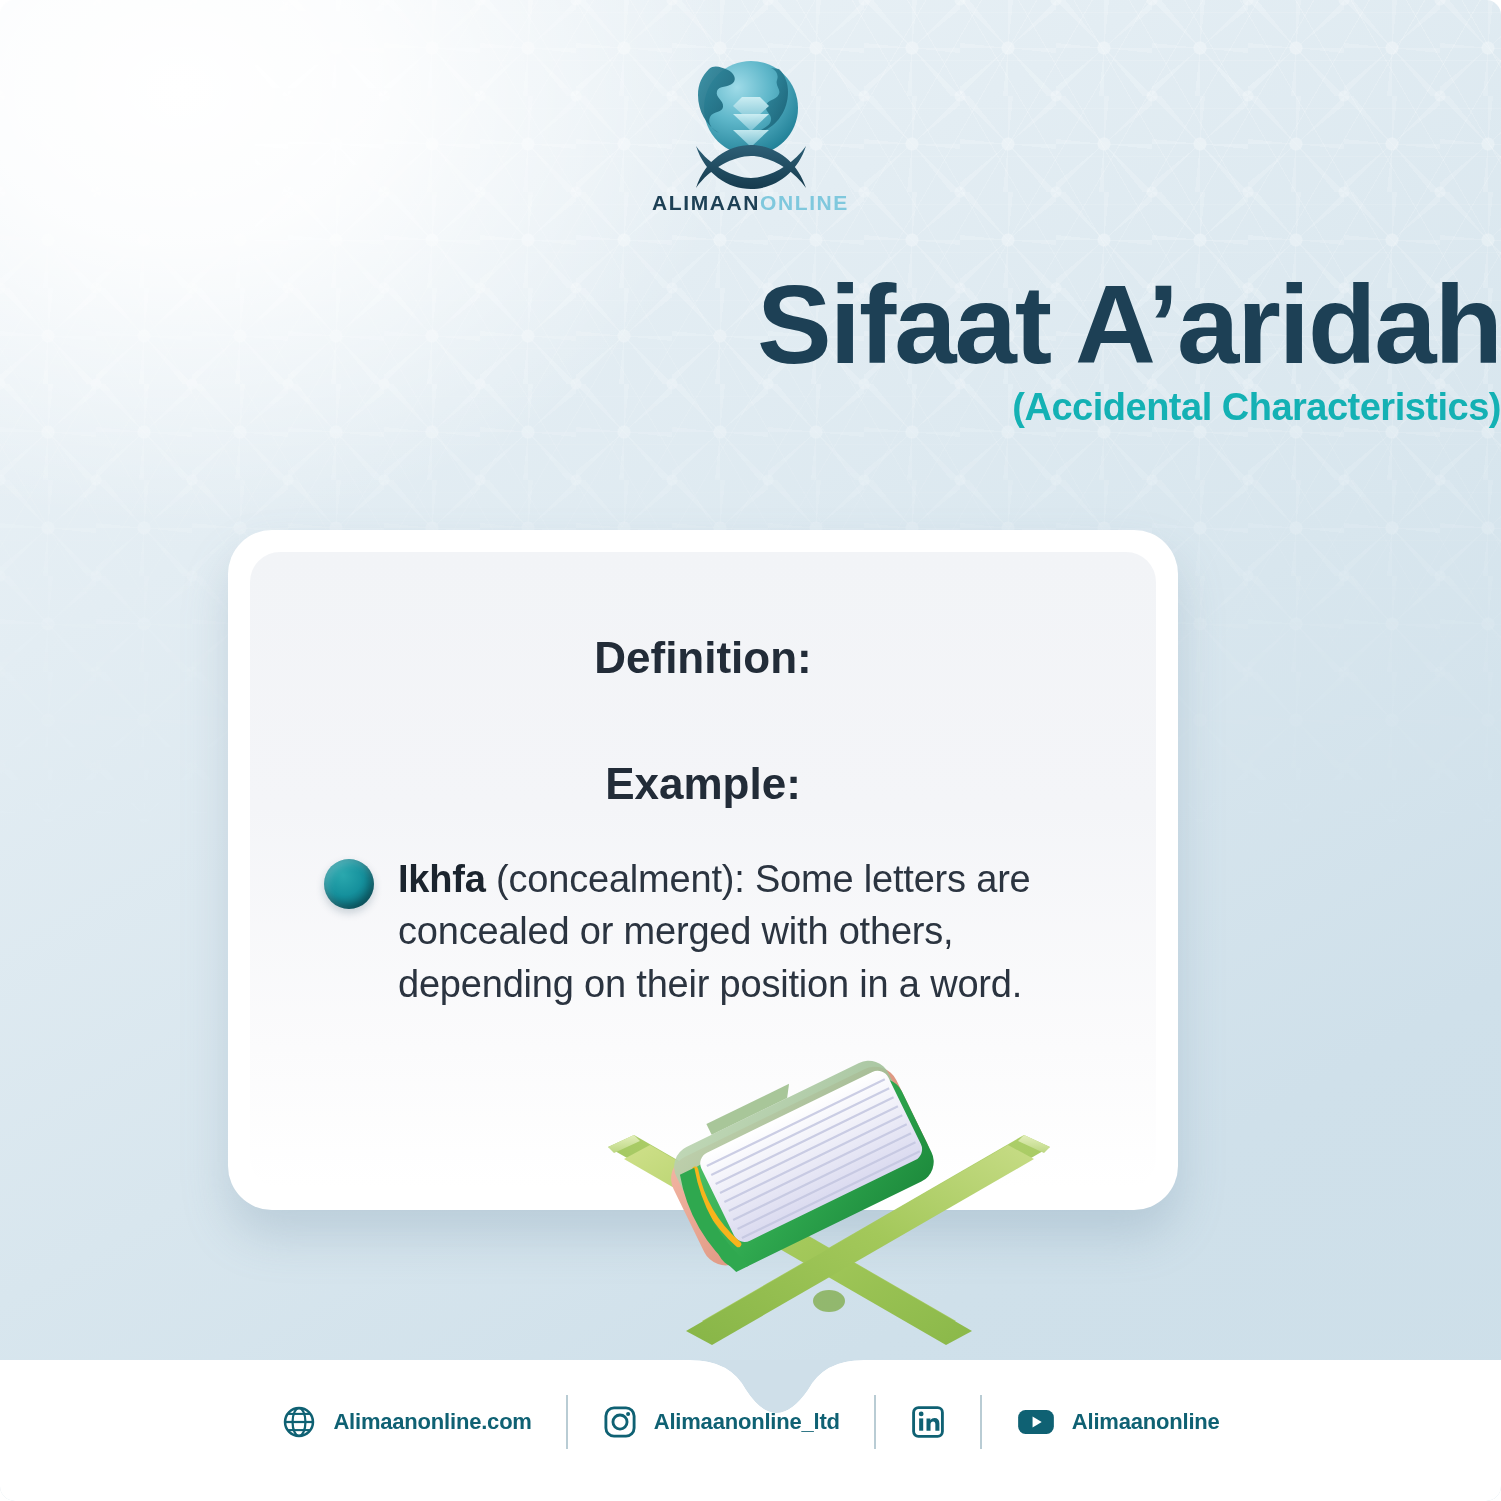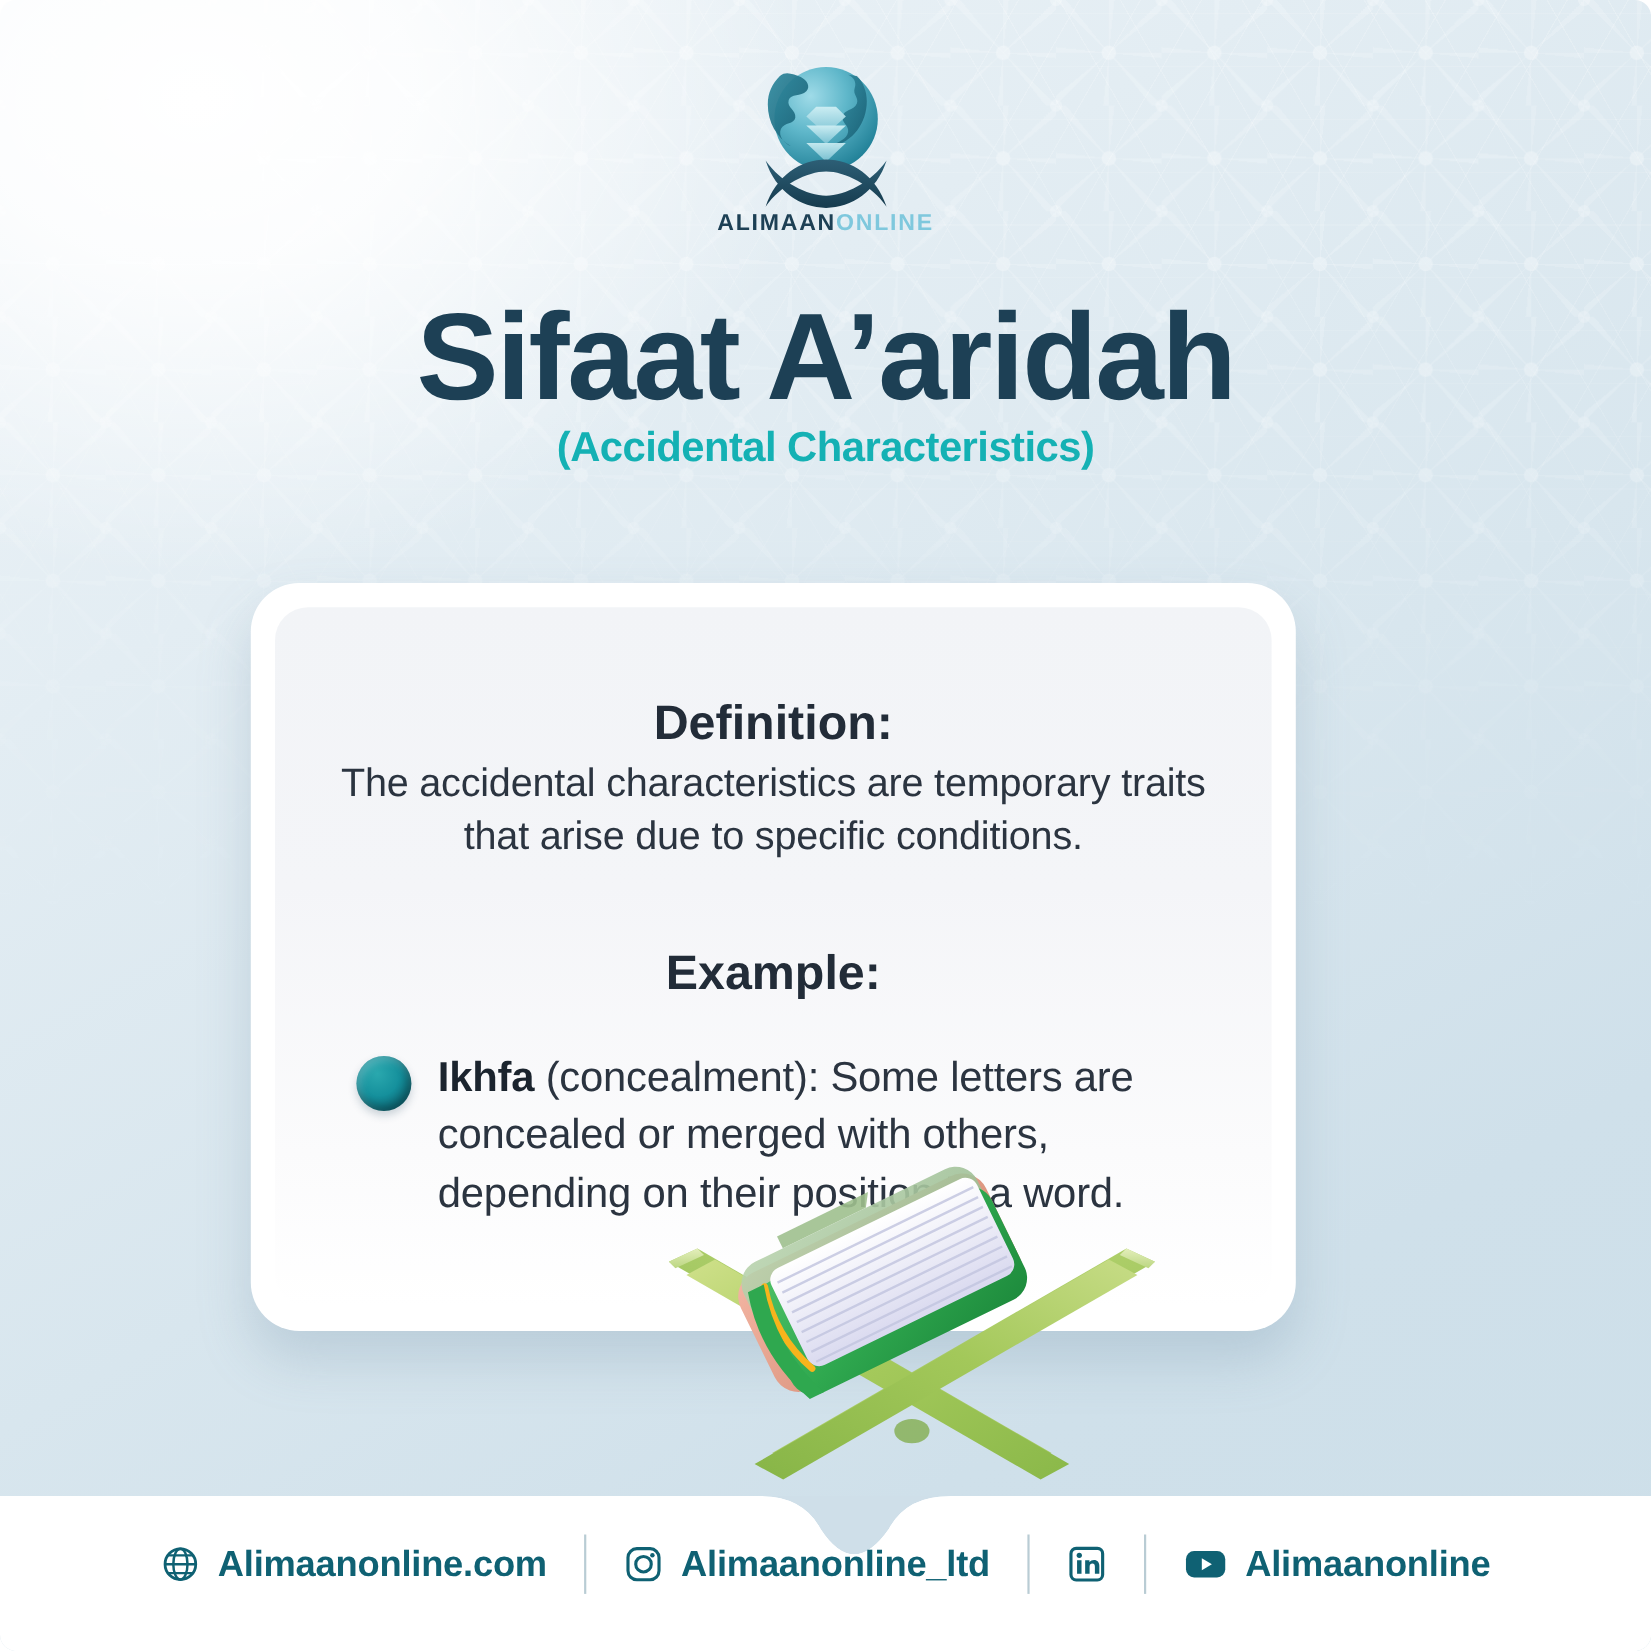--- a/index.html
+++ b/index.html
@@ -51,21 +51,21 @@
   }
 
   
   #logo { position:absolute; left:0; right:0; top:48px; display:flex; flex-direction:column; align-items:center; }
   #logo-mark { width:150px; height:150px; display:block; }
   #logo-word { margin-top:-6px; font-size:21px; font-weight:bold; letter-spacing:1.6px; line-height:1; }
   #logo-word .w1 { color:#1d4055; }
   #logo-word .w2 { color:#7fc8dd; }
 
   
-  #headline { position:absolute; left:0; right:0; top:268px; text-align:center; }
+  #headline { position:absolute; left:0; right:0; top:268px; text-align:right; }
   #title {
     font-size:112px; font-weight:bold; color:#1d4055;
     letter-spacing:-2px; line-height:1.02;
   }
   #subtitle {
     margin-top:6px;
     font-size:38px; font-weight:bold; color:#14b1b4;
     letter-spacing:-0.5px; line-height:1.05;
   }
 
@@ -116,21 +116,21 @@
   }
   #footer-notch {
     position:absolute; left:0; right:0; top:-1px; height:62px;
     pointer-events:none;
   }
   #footer-row {
     position:absolute; left:0; right:0; top:34px;
     display:flex; align-items:center; justify-content:center; gap:0;
   }
   .f-item { display:flex; align-items:center; gap:16px; padding:0 34px; }
-  .f-label { font-size:33px; font-weight:bold; color:#0f6173; white-space:nowrap; letter-spacing:-.2px; }
+  .f-label { font-size:22px; font-weight:bold; color:#0f6173; white-space:nowrap; letter-spacing:-.2px; }
   .f-sep { width:2px; height:54px; background:#b9ccd4; flex:0 0 auto; }
   .f-icon { flex:0 0 auto; display:block; }
 </style>
 </head>
 <body>
 
 <div id="poster">
 
   <div id="pattern"></div>
   <div id="pattern2"></div>
@@ -172,21 +172,20 @@
 
   <div id="headline">
     <div id="title">Sifaat A’aridah</div>
     <div id="subtitle">(Accidental Characteristics)</div>
   </div>
 
   <div id="card-frame">
     <div id="card-inner">
 
       <div class="sec-head">Definition:</div>
-      <div id="definition-text">The accidental characteristics are temporary traits that arise due to specific conditions.</div>
 
       <div class="sec-head" id="example-head">Example:</div>
 
       <div id="example-list">
         <div class="bullet-row">
           <div class="bullet-dot"></div>
           <div class="bullet-text"><b>Ikhfa</b><span> (concealment): Some letters are concealed or merged with others, depending on their position in a word.</span></div>
         </div>
       </div>
 

